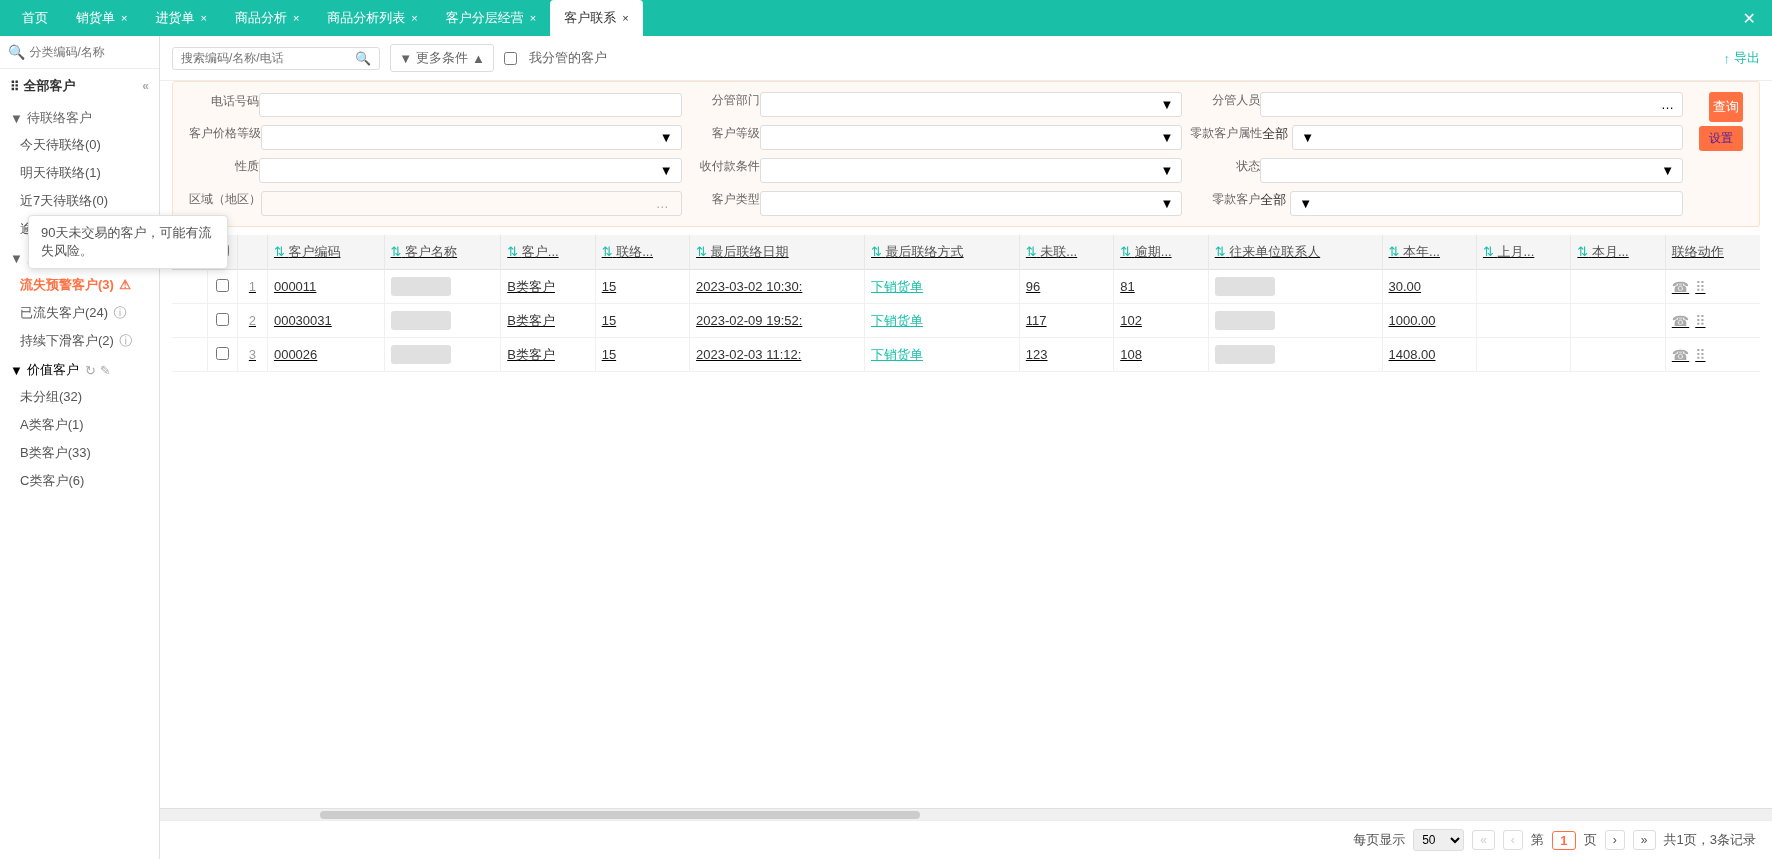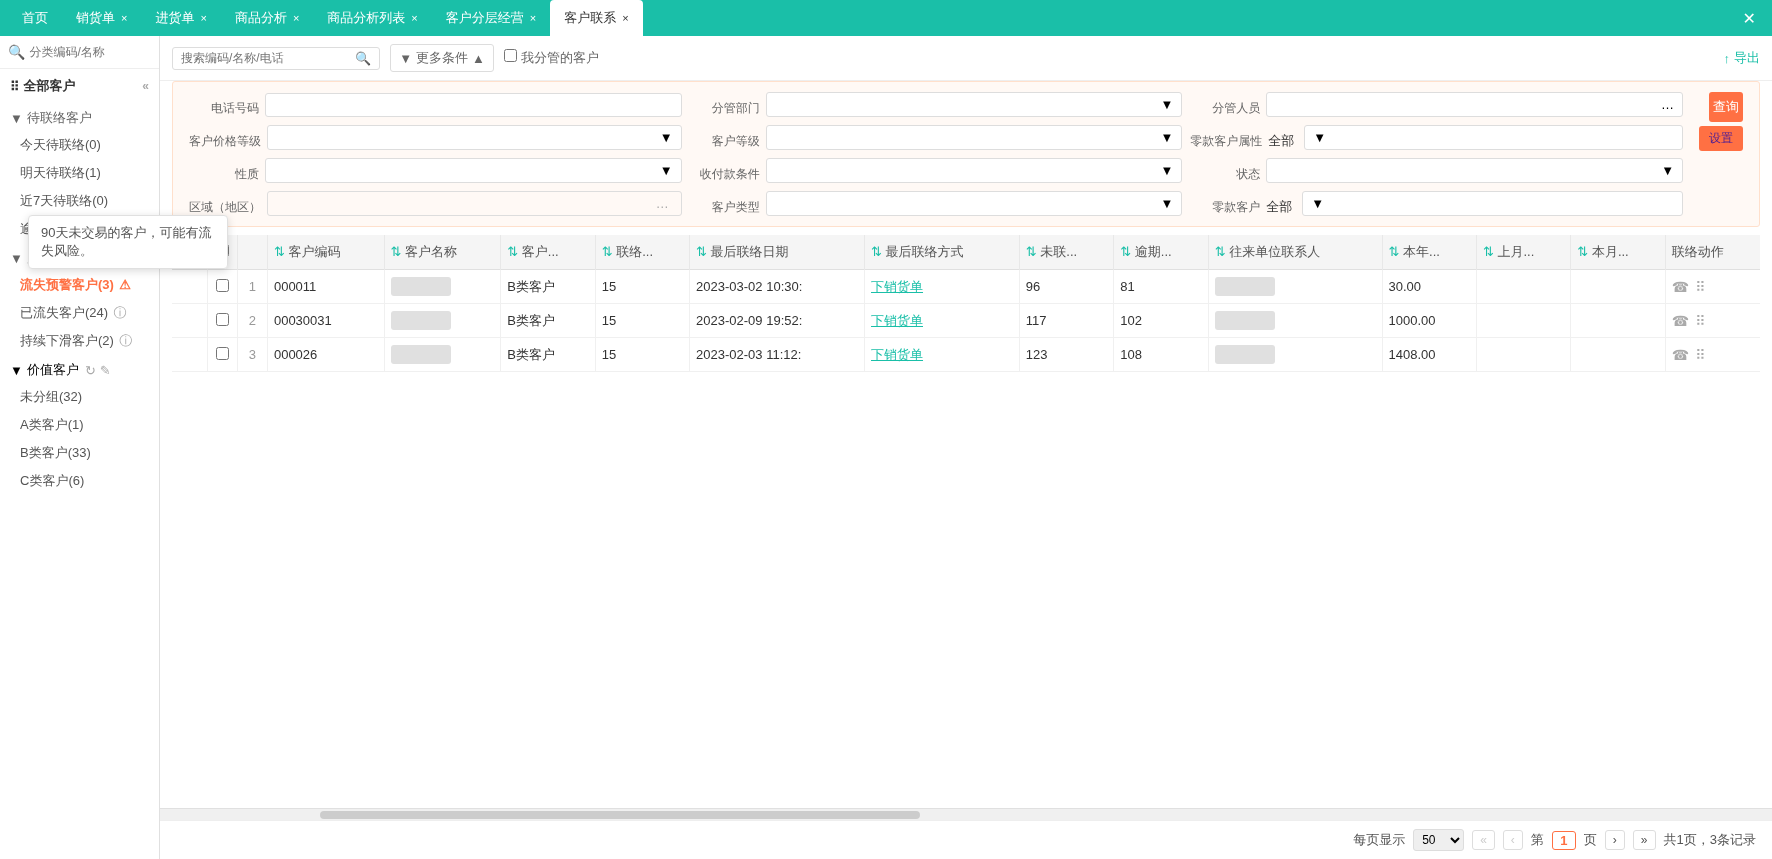--- a/index.html
+++ b/index.html
@@ -145,22 +145,22 @@
       gap: 4px;
       cursor: pointer;
       color: #666;
       font-size: 12px;
       border: 1px solid #ddd;
       border-radius: 3px;
       padding: 4px 8px;
     }
     .filter-checkbox-label {
       display: flex;
-      align-items: flex-start;
-      gap: 4px;
+      align-items: center;
+      gap: 12px;
       font-size: 12px;
       color: #666;
       cursor: pointer;
     }
     .export-btn {
       margin-left: auto;
       display: flex;
       align-items: center;
       gap: 4px;
       cursor: pointer;
@@ -178,23 +178,22 @@
     }
     .filter-row {
       display: flex;
       align-items: center;
       gap: 8px;
       margin-bottom: 8px;
     }
     .filter-row:last-child { margin-bottom: 0; }
     .filter-field {
       display: flex;
-      align-items: flex-end;
+      align-items: flex-start;
       flex: 1;
-      gap: 6px;
       min-width: 0;
     }
     .filter-label {
       white-space: nowrap;
       color: #666;
       font-size: 12px;
       min-width: 70px;
       text-align: right;
     }
     .filter-input {
@@ -255,20 +254,21 @@
     
     .table-container {
       flex: 1;
       overflow: auto;
       padding: 0 12px;
     }
     table {
       width: 100%;
       border-collapse: collapse;
       font-size: 12px;
+      text-decoration: underline;
     }
     thead tr {
       background: #f5f5f5;
       border-bottom: 1px solid #e0e0e0;
     }
     thead th {
       padding: 8px 6px;
       text-align: left;
       color: #555;
       font-weight: normal;

